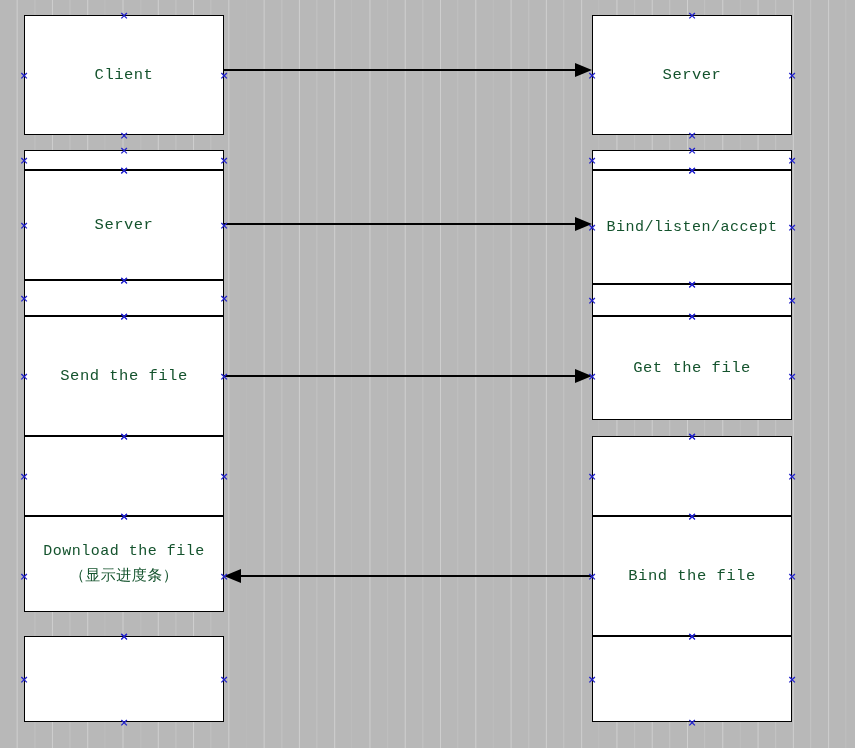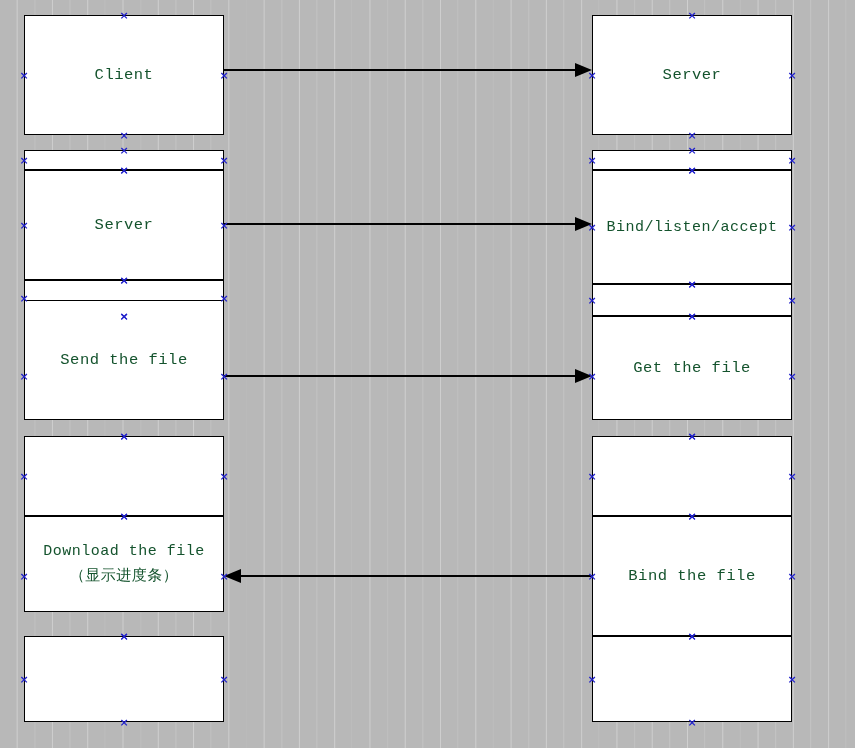--- a/index.html
+++ b/index.html
@@ -127,21 +127,21 @@
         </div>
         <div class="boxseg" style="top: 150px; height: 20px; width: 200px;">
           <div class="seg-label"></div>
         </div>
         <div class="boxseg" style="top: 170px; height: 110px; width: 200px;">
           <div class="seg-label">Server</div>
         </div>
         <div class="boxseg" style="top: 280px; height: 36px; width: 200px;">
           <div class="seg-label"></div>
         </div>
-        <div class="boxseg" style="top: 300px; height: 120px; width: 200px;">
+        <div class="boxseg" style="top: 316px; height: 120px; width: 200px;">
           <div class="seg-label">Send the file</div>
         </div>
         <div class="boxseg" style="top: 436px; height: 80px; width: 200px;">
           <div class="seg-label"></div>
         </div>
         <div class="boxseg" style="top: 516px; height: 96px; width: 200px;">
           <div class="seg-label wrap">Download the file（显示进度条）</div>
         </div>
         <div class="boxseg" style="top: 636px; height: 86px; width: 200px;">
           <div class="seg-label"></div>

